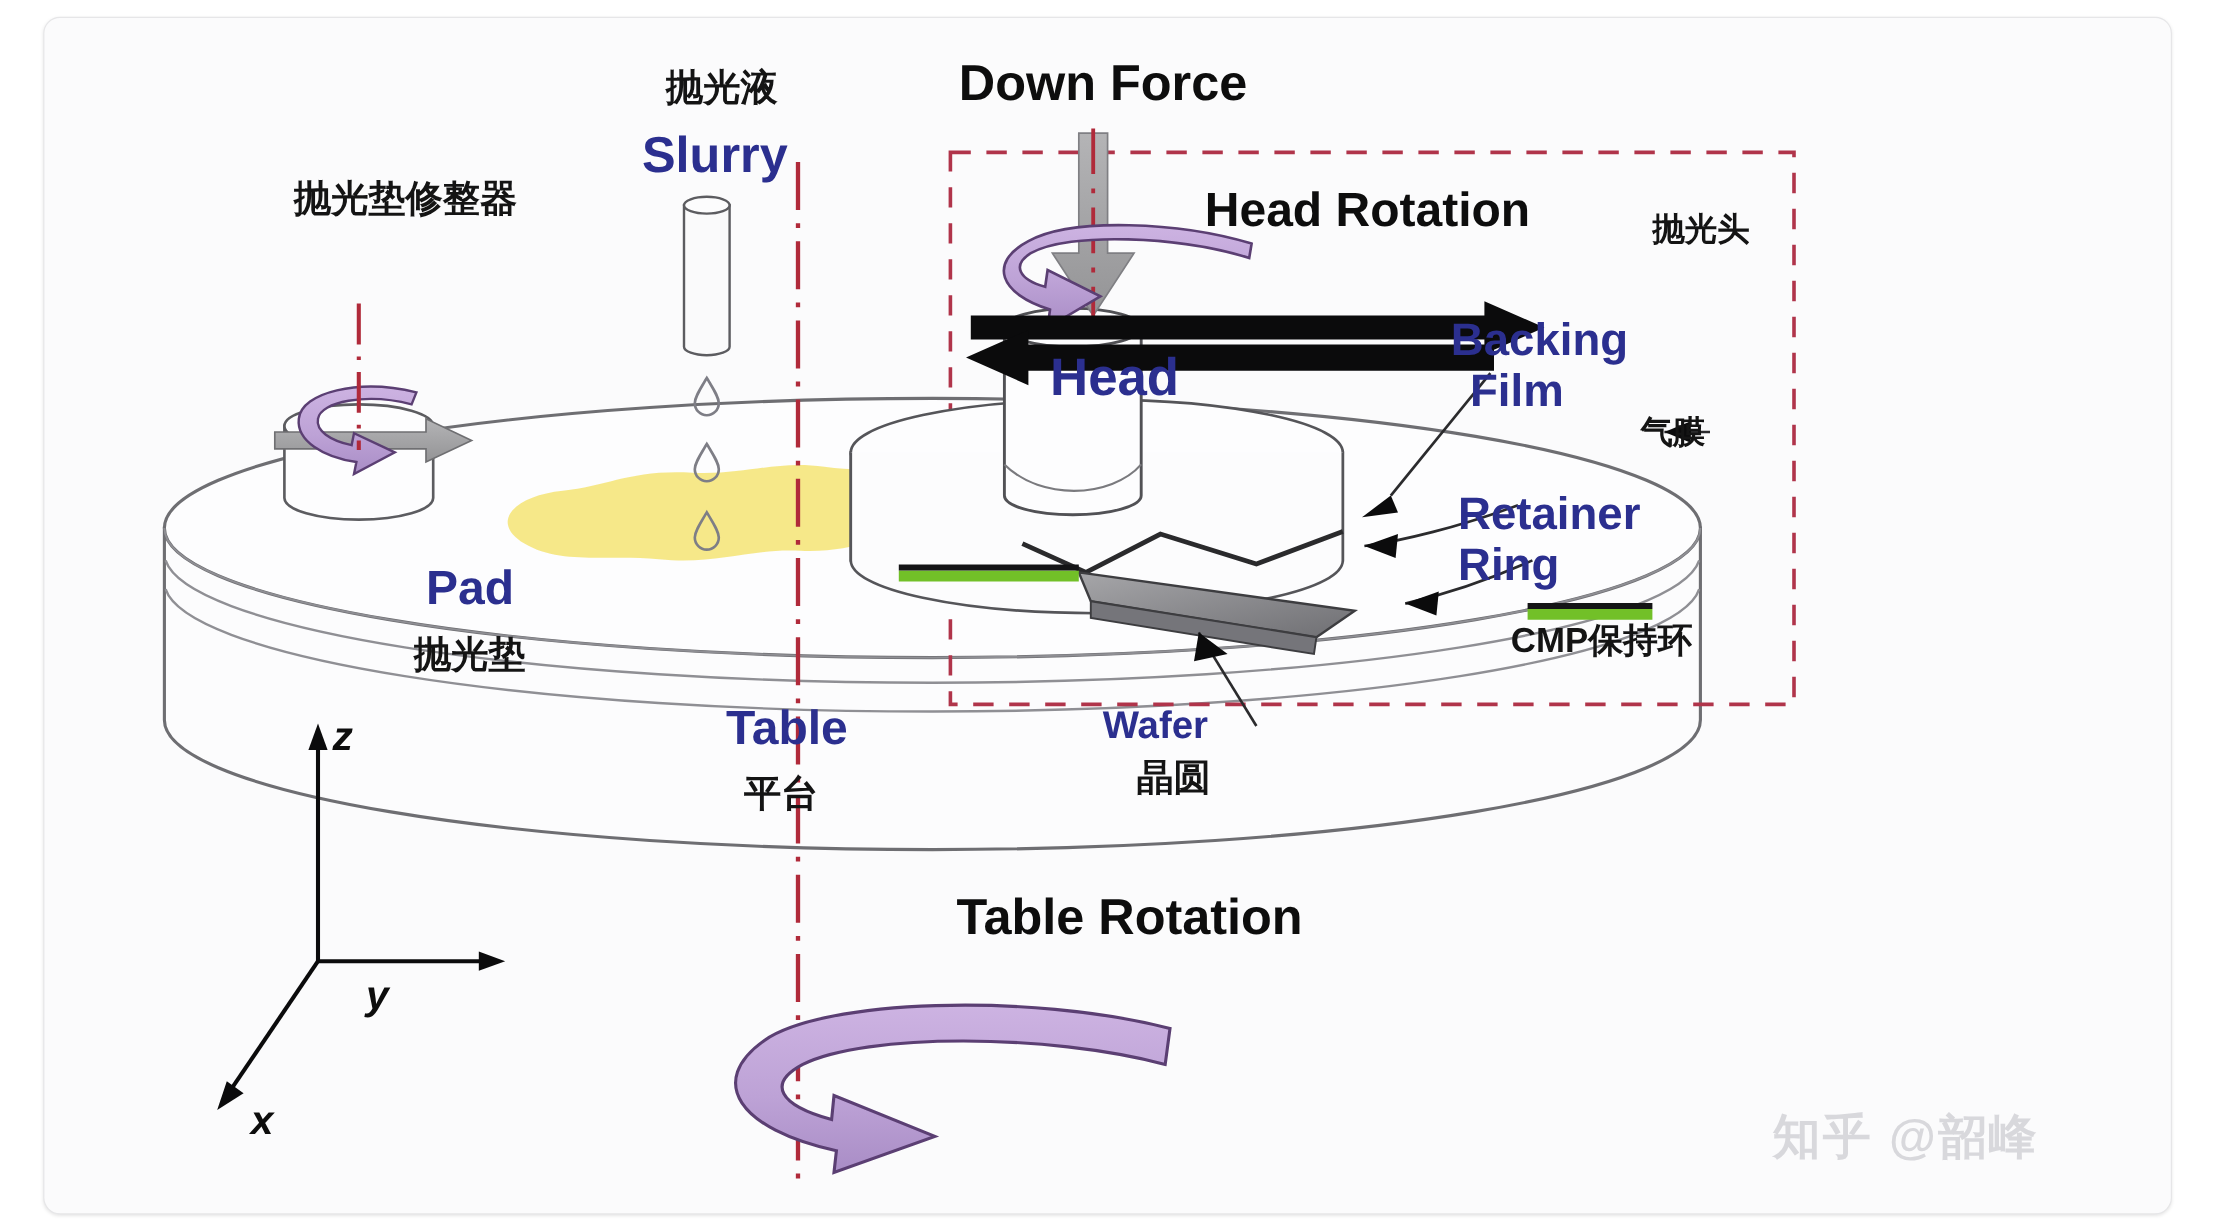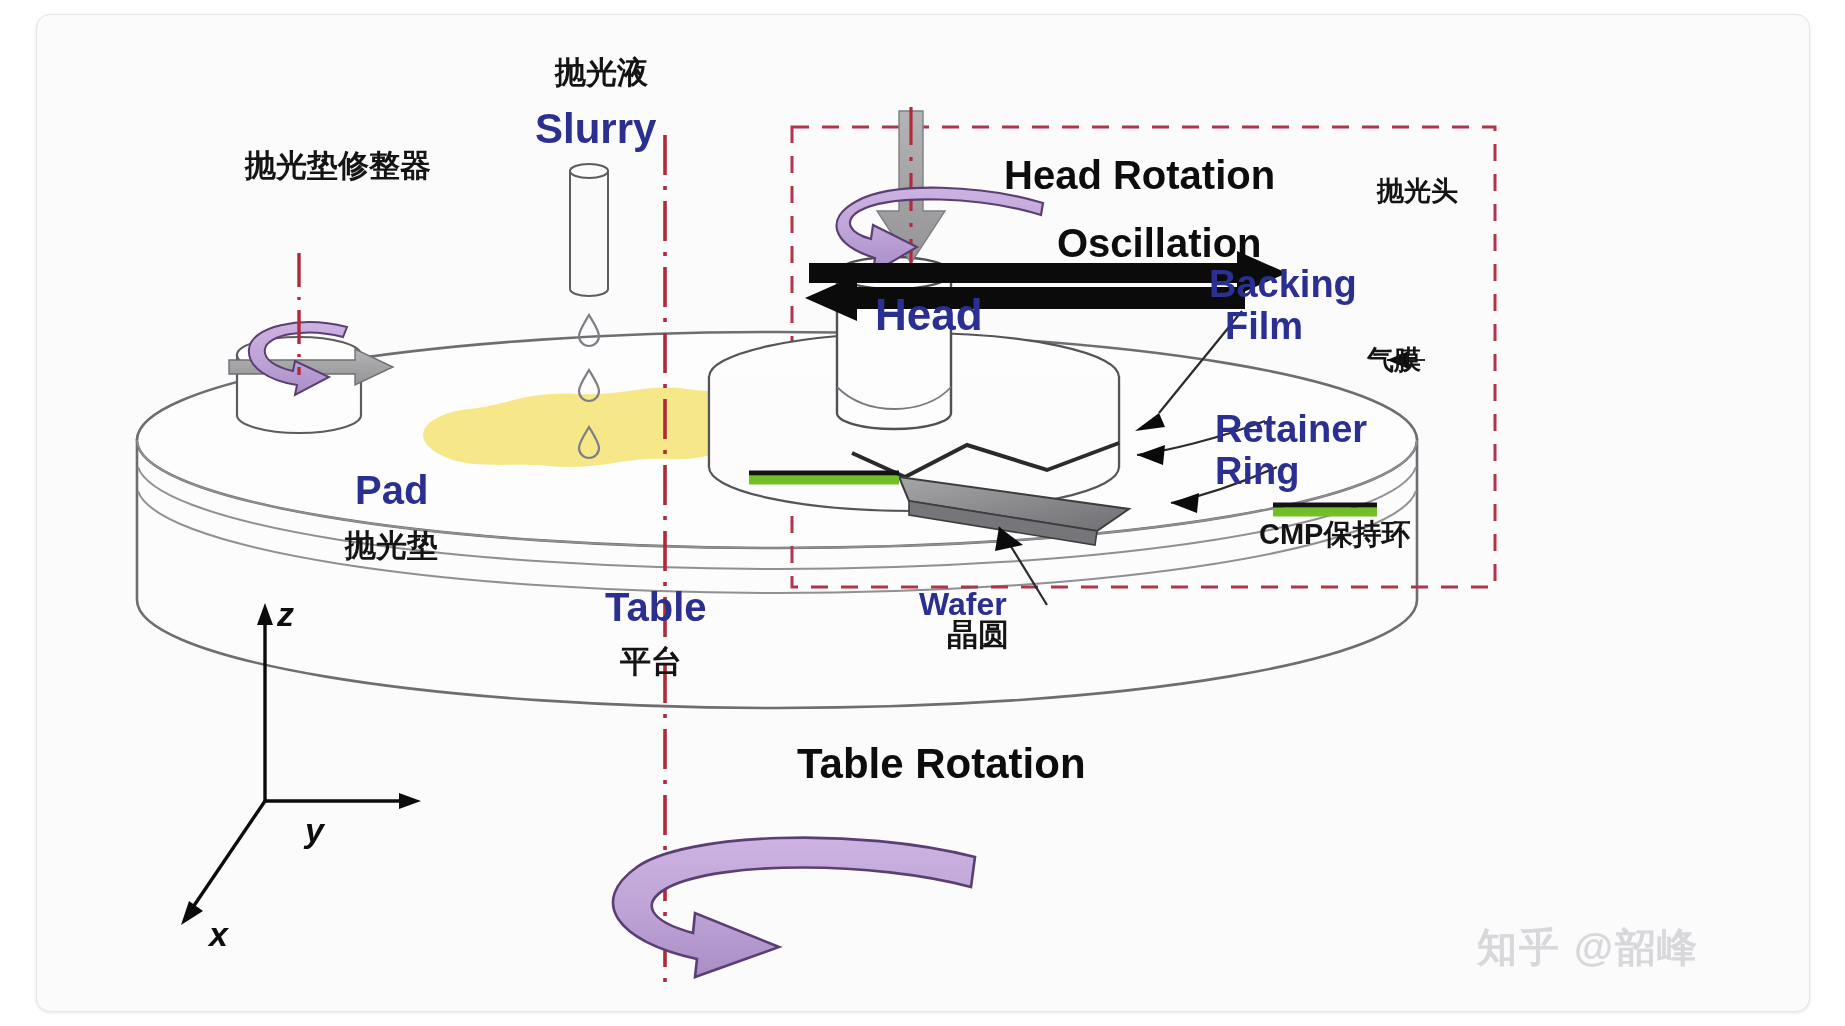--- a/index.html
+++ b/index.html
@@ -176,24 +176,24 @@
                  L658,962 L742,932 L658,898 L656,918 C612,906 602,888 632,872
                  C684,846 836,846 934,872 Z" fill="url(#purpGrad)" stroke="#5b3f73" stroke-width="2.6"></path>
       </g>
     </svg>
 
     <div class="lbl cn" style="left:208px;top:135px;font-size:31px;">抛光垫修整器</div>
 
     <div class="lbl cn" style="left:518px;top:42px;font-size:31px;">抛光液</div>
     <div class="lbl en" style="left:498px;top:93px;font-size:42px;">Slurry</div>
 
+    <div class="lbl blk" style="left:762px;top:33px;font-size:42px;">Down Force</div>
 
     <div class="lbl blk" style="left:967px;top:140px;font-size:40px;">Head Rotation</div>
 
-    <div class="lbl blk" style="left:1020px;top:208px;font-size:40px;">Oscillation</div>
 
     <div class="lbl en" style="left:838px;top:278px;font-size:44px;">Head</div>
 
     <div class="lbl cn" style="left:1340px;top:163px;font-size:27px;">抛光头</div>
 
     <div class="lbl en" style="left:1172px;top:250px;font-size:38px;">Backing</div>
     <div class="lbl en" style="left:1188px;top:292px;font-size:38px;">Film</div>
 
     <div class="lbl cn" style="left:1330px;top:332px;font-size:27px;">气膜</div>
 
@@ -202,21 +202,21 @@
 
     <div class="lbl cn" style="left:1200px;top:505px;font-size:29px;margin-left:22px;">CMP保持环</div>
 
     <div class="lbl en" style="left:318px;top:455px;font-size:40px;">Pad</div>
     <div class="lbl cn" style="left:308px;top:515px;font-size:31px;">抛光垫</div>
 
     <div class="lbl en" style="left:568px;top:572px;font-size:40px;">Table</div>
     <div class="lbl cn" style="left:583px;top:631px;font-size:31px;">平台</div>
 
     <div class="lbl en" style="left:882px;top:573px;font-size:32px;">Wafer</div>
-    <div class="lbl cn" style="left:910px;top:604px;font-size:31px;text-align:center;">晶圆</div>
+    <div class="lbl cn" style="left:910px;top:617px;font-size:31px;text-align:center;">晶圆</div>
 
     <div class="lbl blk" style="left:760px;top:728px;font-size:42px;">Table Rotation</div>
 
     <div class="lbl ital" style="left:240px;top:582px;font-size:34px;">z</div>
     <div class="lbl ital" style="left:268px;top:798px;font-size:34px;">y</div>
     <div class="lbl ital" style="left:172px;top:902px;font-size:34px;">x</div>
 
     <div class="wm" style="left:1400px;top:905px;font-size:40px;margin-left:40px;">知乎 @韶峰</div>
 
   </div>

